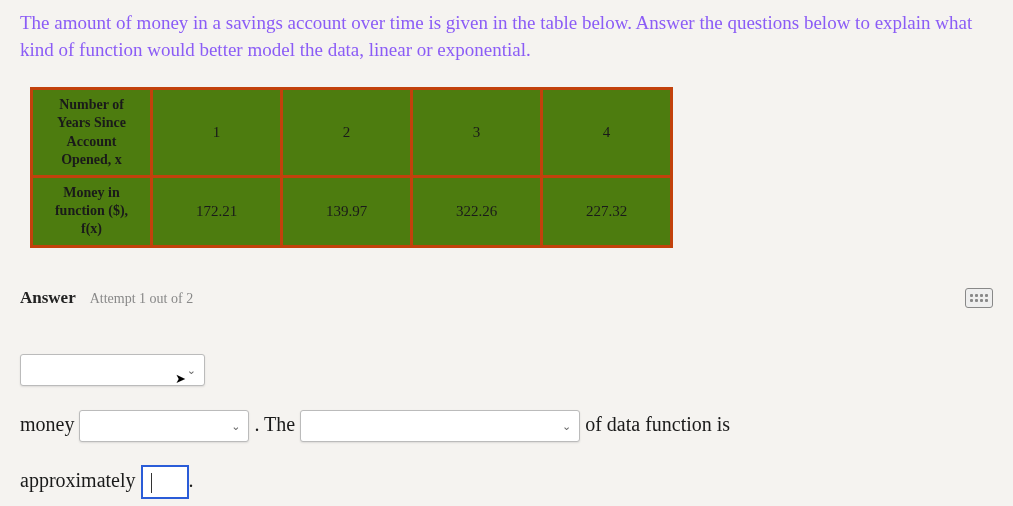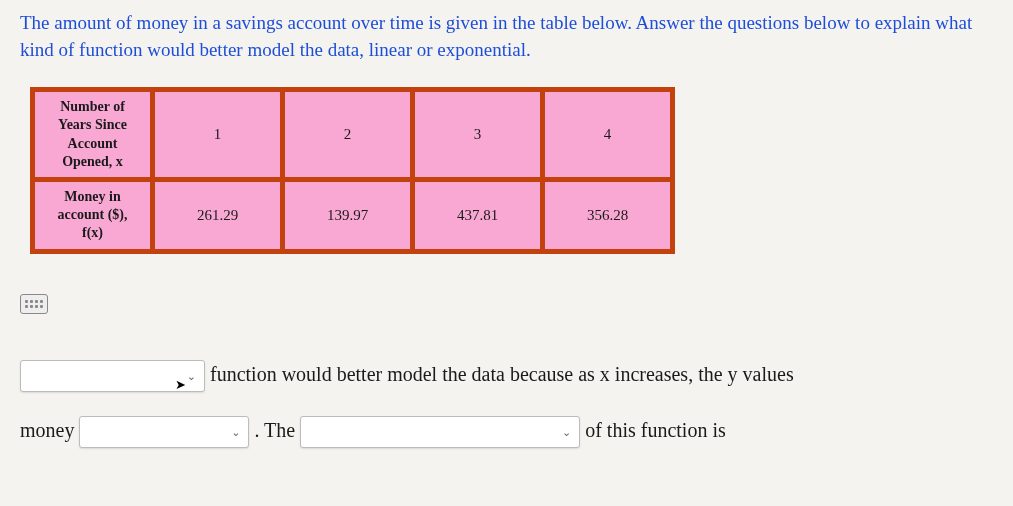--- a/index.html
+++ b/index.html
@@ -13,34 +13,34 @@
       width: 1013px;
       height: 506px;
       padding: 10px 20px 20px 20px;
       color: #1a1a1a;
       overflow: hidden;
     }
     .question-text {
       font-size: 19px;
       line-height: 1.4;
       margin-bottom: 24px;
-      color: #1d4ed8;
+      color: #8b5cf6;
     }
     .data-table {
       border-collapse: collapse;
       margin-left: 10px;
       margin-bottom: 40px;
     }
     .data-table td, .data-table th {
-      border: 5px solid #c2410c;
+      border: 3px solid #c2410c;
       padding: 6px 12px;
       text-align: center;
       vertical-align: middle;
       font-size: 15px;
-      background: #f9a8d4;
+      background: #4d7c0f;
     }
     .data-table .row-header {
       font-weight: bold;
       font-size: 14px;
       line-height: 1.3;
       width: 120px;
     }
     .data-table .col-val {
       width: 130px;
     }
@@ -149,31 +149,35 @@
 <table class="data-table">
   <tbody>
       <tr>
     <td class="row-header">Number of Years Since Account Opened, x</td>
     <td class="col-val">1</td>
     <td class="col-val">2</td>
     <td class="col-val">3</td>
     <td class="col-val">4</td>
   </tr>
   <tr>
-    <td class="row-header">Money in account ($), f(x)</td>
-    <td class="col-val">261.29</td>
+    <td class="row-header">Money in function ($), f(x)</td>
+    <td class="col-val">172.21</td>
     <td class="col-val">139.97</td>
-    <td class="col-val">437.81</td>
-    <td class="col-val">356.28</td>
+    <td class="col-val">322.26</td>
+    <td class="col-val">227.32</td>
   </tr>
 </tbody>
   </table>
 
 <div class="answer-section">
   <div class="answer-header">
+    <div>
+      <span class="answer-label">Answer</span>
+      <span class="attempt-text">Attempt 1 out of 2</span>
+    </div>
     <div class="keyboard-icon">
       <div class="krow">
           <div class="kkey"></div>
           <div class="kkey"></div>
           <div class="kkey"></div>
           <div class="kkey"></div>
         </div>
       <div class="krow">
           <div class="kkey"></div>
           <div class="kkey"></div>
@@ -182,27 +186,32 @@
         </div>
     </div>
   </div>
 
   <div class="answer-body">
     <div class="line-group">
       <span class="select-box w1">
         <span class="cursor-arrow">➤</span>
         <span class="chevron">⌄</span>
       </span>
-      <span>function would better model the data because as x increases, the y values</span>
     </div>
     <div class="line-group">
       <span>money</span>
       <span class="select-box w2">
         <span class="chevron">⌄</span>
       </span>
       <span>. The</span>
       <span class="select-box w3">
         <span class="chevron">⌄</span>
       </span>
-      <span>of this function is</span>
+      <span>of data function is</span>
+    </div>
+    <div class="line-group">
+      <span>approximately</span>
+      <span class="num-input">
+        <span class="caret"></span>
+      </span><span>.</span>
     </div>
   </div>
 </div>
 
 </body></html>

